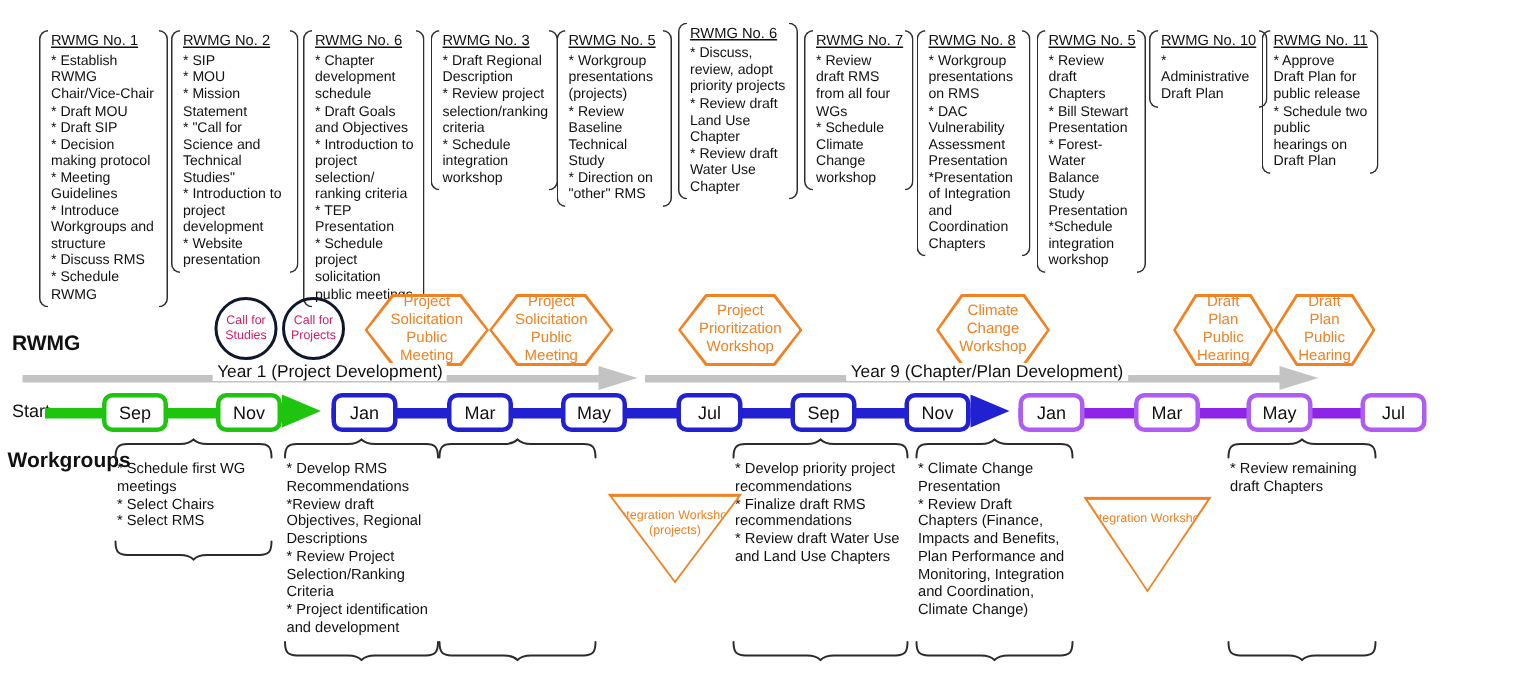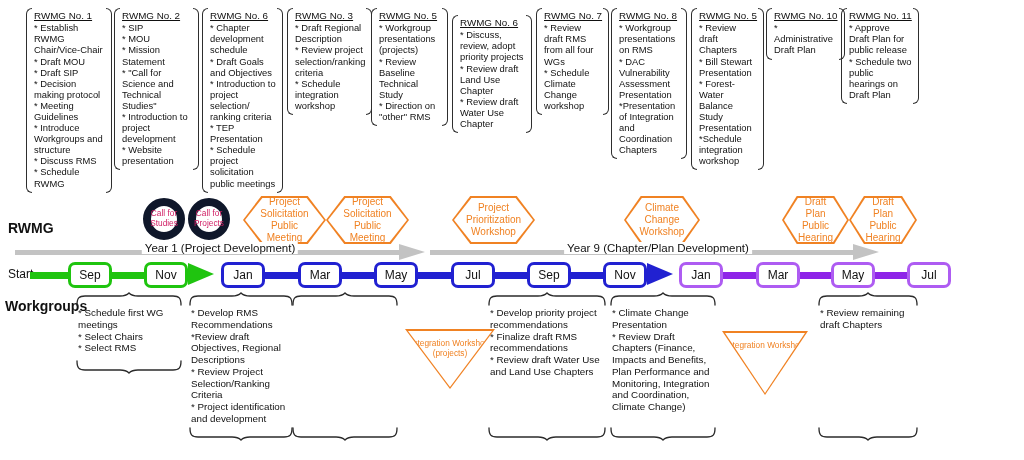--- a/index.html
+++ b/index.html
@@ -1,32 +1,32 @@
 <!DOCTYPE html>
 <html><head>
 <meta charset="utf-8">
 <style>
   html,body{margin:0;padding:0;background:#fff;}
   .canvas{position:relative;width:1024px;height:460px;background:#fff;overflow:hidden;
           font-family:"Liberation Sans",sans-serif;color:#111;}
 
   
-  .col{position:absolute;top:8px;display:flex;align-items:stretch;}
+  .col{position:absolute;top:20px;display:flex;align-items:stretch;}
   .bracket{width:5px;flex:0 0 5px;}
   .bl{border-left:1.6px solid #2e2e2e;border-top:1.6px solid #2e2e2e;border-bottom:1.6px solid #2e2e2e;border-radius:6px 0 0 6px;}
   .br{border-right:1.6px solid #2e2e2e;border-top:1.6px solid #2e2e2e;border-bottom:1.6px solid #2e2e2e;border-radius:0 6px 6px 0;}
   .col-inner{flex:1;padding:2px 1px 4px 2px;}
   .col-title{font-size:9.8px;line-height:1.25;text-decoration:underline;white-space:nowrap;}
   .col-body{font-size:9.4px;line-height:1.18;white-space:pre-line;}
 
   
   .big-label{position:absolute;font-size:14px;font-weight:bold;}
 
   
-  .evt-circle{position:absolute;top:198px;width:42px;height:42px;border:8px solid #0f172a;border-radius:50%;
+  .evt-circle{position:absolute;top:198px;width:42px;height:42px;border:2px solid #0f172a;border-radius:50%;
               display:flex;align-items:center;justify-content:center;text-align:center;
               font-size:8.3px;line-height:1.15;color:#D01E64;box-sizing:border-box;}
   .hex{position:absolute;top:196px;height:48px;}
   .hex-outer{position:absolute;inset:0;background:#F08223;
              clip-path:polygon(22% 0,78% 0,100% 50%,78% 100%,22% 100%,0 50%);}
   .hex-inner{position:absolute;inset:2px;background:#fff;
              clip-path:polygon(22% 0,78% 0,100% 50%,78% 100%,22% 100%,0 50%);
              display:flex;align-items:center;justify-content:center;text-align:center;
              font-size:10px;line-height:1.2;color:#F08223;padding:0 10px;box-sizing:border-box;}
 

